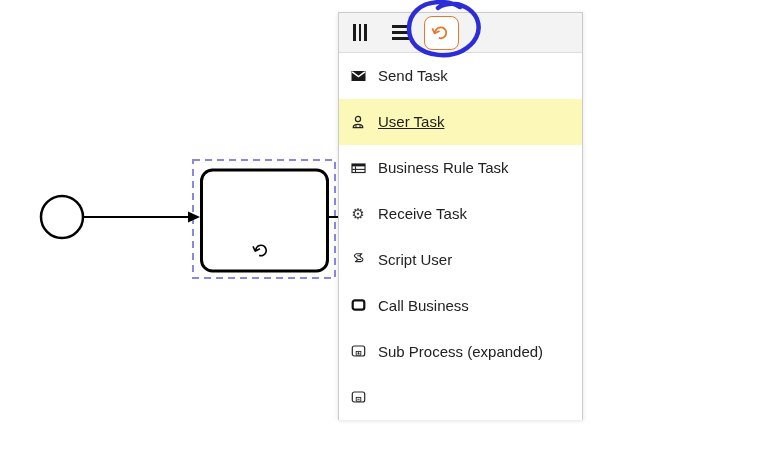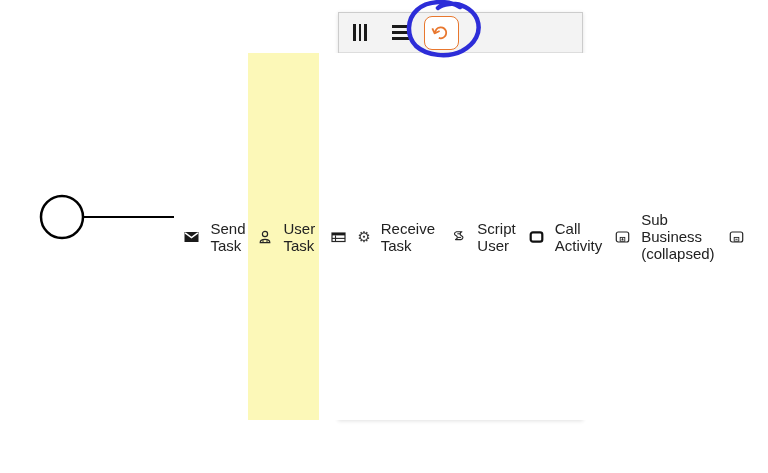--- a/index.html
+++ b/index.html
@@ -29,26 +29,26 @@
   .hbars{display:flex;flex-direction:column;gap:3.2px;margin-right:15px;}
   .hbars i{display:block;width:17px;height:2.8px;background:#1a1a1a;}
   #loop-toggle{
     width:35px;height:34px;border:1px solid #e8772e;border-radius:8px;
     background:#ffffff;display:flex;align-items:center;justify-content:center;
     box-sizing:border-box;
   }
   #loop-toggle span{
     font-size:21px;color:#e8772e;transform:rotate(-115deg);line-height:1;
   }
-  #menu-list{height:367px;display:flex;justify-content:center;}
+  #menu-list{height:367px;display:flex;flex-direction:column;}
   .row{
     flex:1;display:flex;align-items:center;padding-left:9px;gap:10px;
     font-size:15px;color:#222222;cursor:default;background:#ffffff;
   }
-  .row.sel{background:#fcf8b8;}
+  .row.sel{background:#fcf8b8;text-decoration:underline;}
   .ic{width:20px;display:flex;justify-content:center;align-items:center;}
   .ic svg{display:block;}
   .gear{font-size:15px;color:#3a3a3a;line-height:1;}
   
   #annotation{position:absolute;left:0;top:0;z-index:3;pointer-events:none;}
 </style>
 </head>
 <body>
 
 <svg id="diagram" width="768" height="473">
@@ -111,20 +111,21 @@
 
     <div class="row">
       <span class="ic">
         <svg width="17" height="16" viewBox="0 0 16 16">
             <rect x="1.5" y="4" width="13" height="8.5" fill="none" stroke="#262626" stroke-width="1.2"></rect>
             <rect x="1.5" y="4" width="13" height="2.4" fill="#1a1a1a"></rect>
             <line x1="1.5" y1="9.4" x2="14.5" y2="9.4" stroke="#262626" stroke-width="1.1"></line>
             <line x1="5" y1="6.4" x2="5" y2="12.5" stroke="#262626" stroke-width="1.1"></line>
           </svg>
       </span>
+      <span class="lbl">Business Rule Task</span>
     </div>
 
     <div class="row">
       <span class="ic gear">⚙</span>
       <span class="lbl">Receive Task</span>
     </div>
 
     <div class="row">
       <span class="ic">
         <svg width="17" height="16" viewBox="0 0 16 16">
@@ -135,33 +136,33 @@
       </span>
       <span class="lbl">Script User</span>
     </div>
 
     <div class="row">
       <span class="ic">
         <svg width="17" height="16" viewBox="0 0 16 16">
             <rect x="2.2" y="3.4" width="11.6" height="9.2" rx="2.2" fill="none" stroke="#111111" stroke-width="2.2"></rect>
           </svg>
       </span>
-      <span class="lbl">Call Activity</span>
+      <span class="lbl">Call Business</span>
     </div>
 
     <div class="row">
       <span class="ic">
         <svg width="17" height="16" viewBox="0 0 16 16">
             <rect x="1.8" y="3" width="12.4" height="10" rx="2" fill="none" stroke="#262626" stroke-width="1.2"></rect>
             <rect x="5.7" y="8.4" width="4.6" height="3.8" fill="none" stroke="#262626" stroke-width="0.9"></rect>
             <line x1="8" y1="9.2" x2="8" y2="11.4" stroke="#262626" stroke-width="0.9"></line>
             <line x1="6.9" y1="10.3" x2="9.1" y2="10.3" stroke="#262626" stroke-width="0.9"></line>
           </svg>
       </span>
-      <span class="lbl">Sub Business (collapsed)</span>
+      <span class="lbl">Sub Process (expanded)</span>
     </div>
 
     <div class="row">
       <span class="ic">
         <svg width="17" height="16" viewBox="0 0 16 16">
             <rect x="1.8" y="3" width="12.4" height="10" rx="2" fill="none" stroke="#262626" stroke-width="1.2"></rect>
             <rect x="5.7" y="8.4" width="4.6" height="3.8" fill="none" stroke="#262626" stroke-width="0.9"></rect>
             <line x1="6.9" y1="10.3" x2="9.1" y2="10.3" stroke="#262626" stroke-width="0.9"></line>
           </svg>
       </span>

